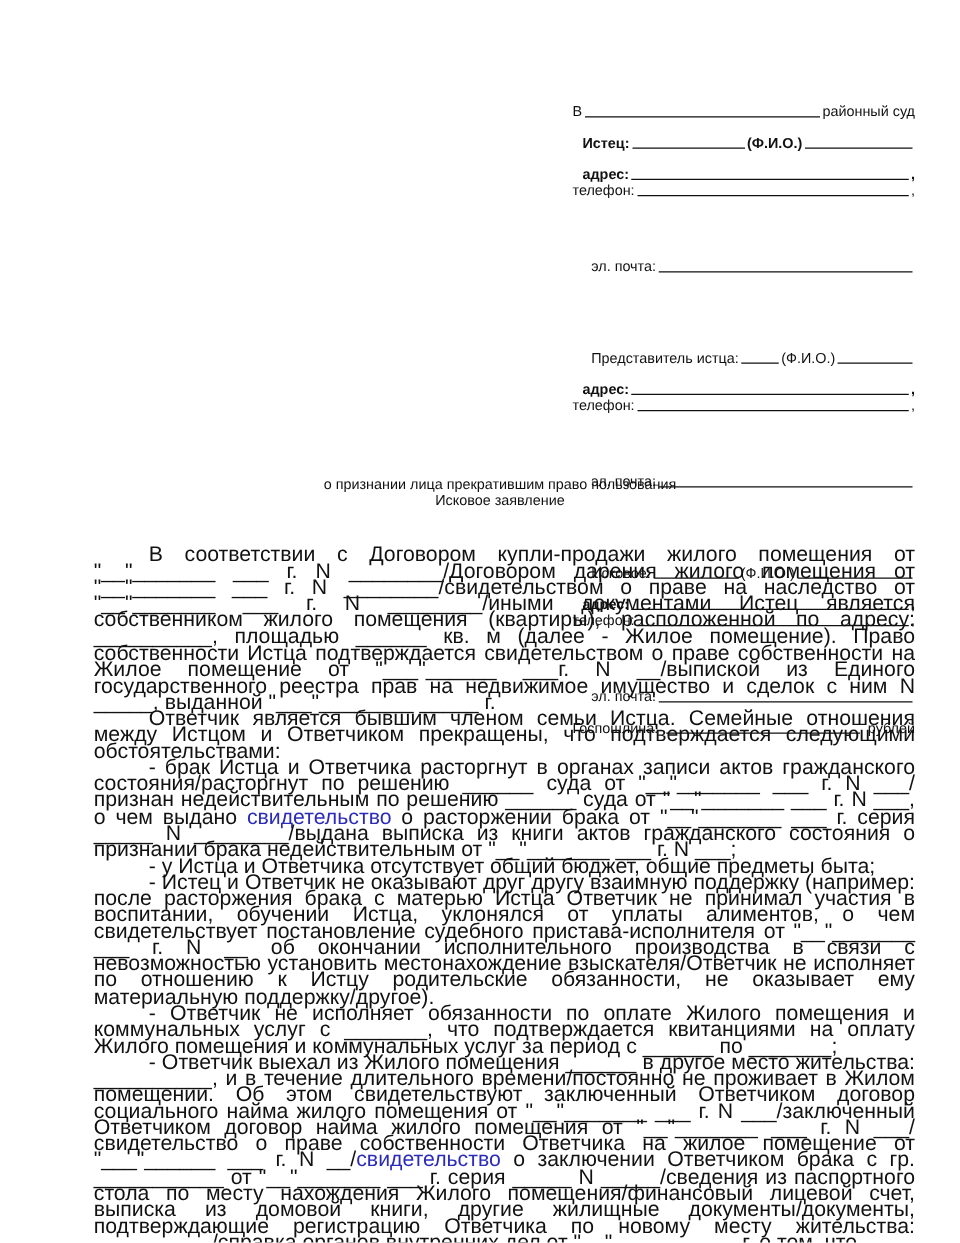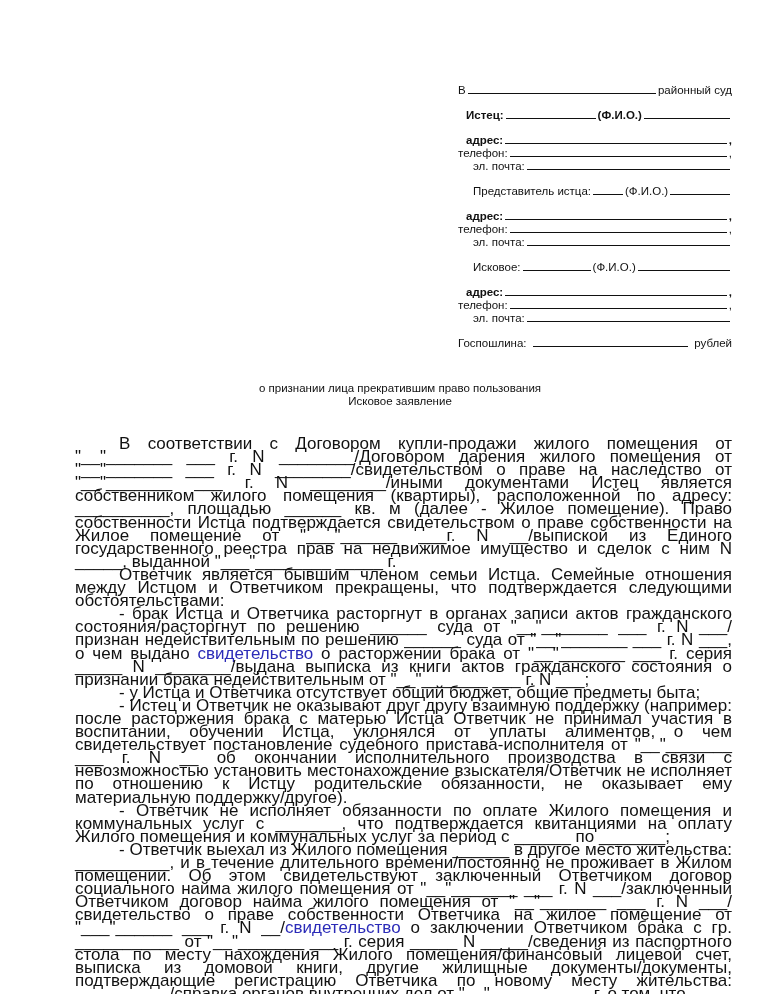--- a/index.html
+++ b/index.html
@@ -4,21 +4,21 @@
 <style>
   html, body { margin: 0; padding: 0; background: #ffffff; }
   body { width: 768px; height: 994px; position: relative; overflow: hidden;
          font-family: "Liberation Sans", sans-serif; color: #111; }
   .page { position: absolute; left: 0; top: 0; width: 768px; height: 994px; }
   .header { position: absolute; left: 458px; top: 84px; width: 274px; font-size: 11.5px; line-height: 13px; }
   .hline { display: flex; white-space: nowrap; }
   .hline .fill { flex: 1; border-bottom: 1px solid #111; margin: 0 2px 3px 2px; }
   .gap { height: 12px; }
   .indent1 { padding-left: 8px; font-weight: bold; }
-  .indent2 { padding-left: 15px; }
+  .indent2 { padding-left: 15px; margin-top: 48px; }
   .title { position: absolute; left: 180px; width: 440px; top: 382px; text-align: center;
            font-size: 11.5px; line-height: 13px; }
   .body { position: absolute; left: 75px; top: 437px; width: 657px; font-size: 17px;
           line-height: 13.1px; text-align: justify; }
   .body p { margin: 0; text-indent: 44px; text-align: justify; }
   .link { color: #2b2bb8; }
 </style>
 </head>
 <body>
 

